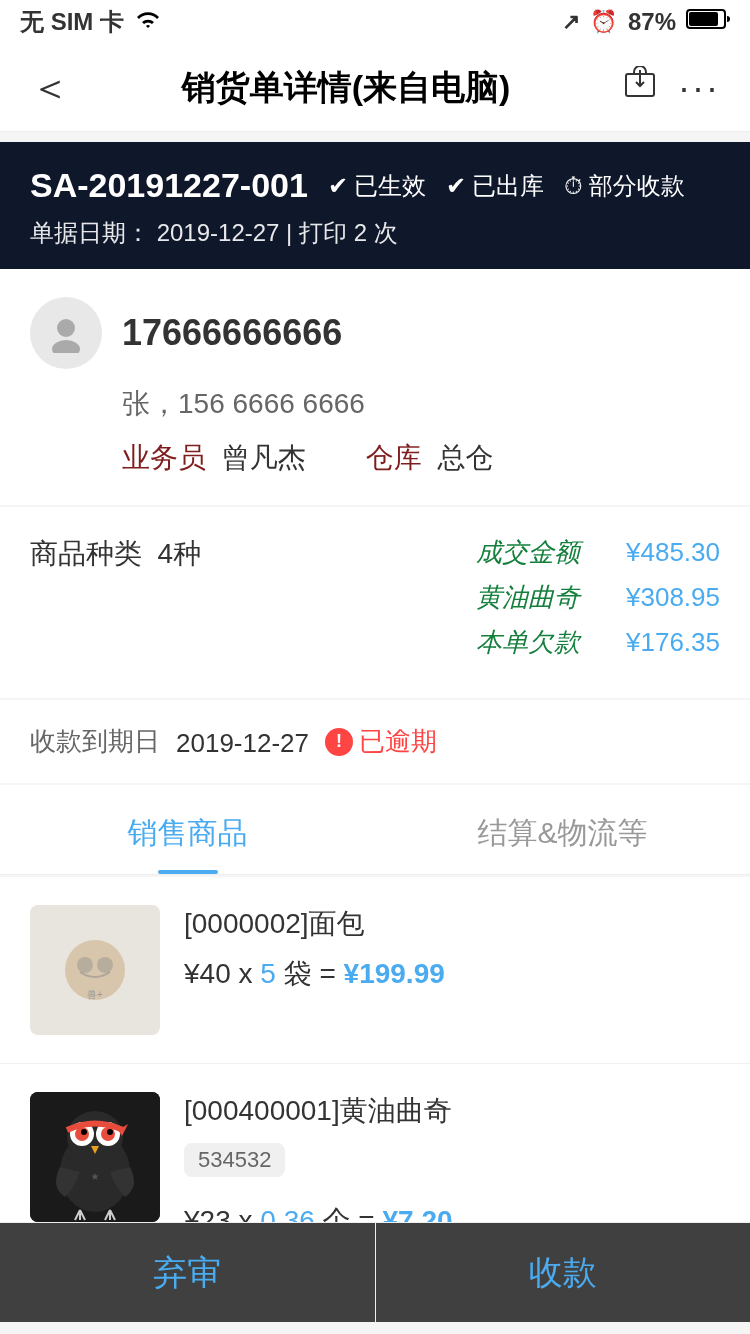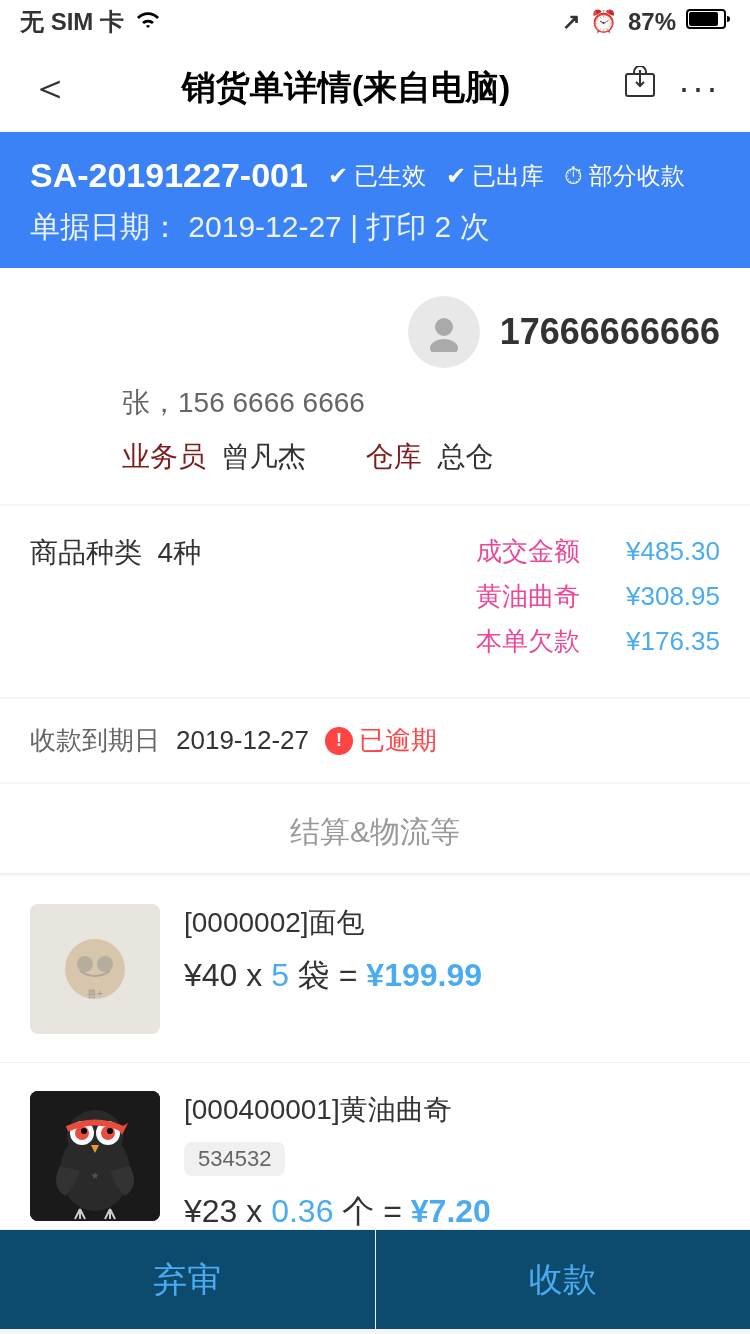--- a/index.html
+++ b/index.html
@@ -41,58 +41,58 @@
       color: #000;
     }
     .nav-back {
       font-size: 40px;
       color: #333;
       cursor: pointer;
     }
     .nav-right { display: flex; align-items: center; gap: 20px; }
     
     .order-header {
-      background: #3b82f6;
+      background: #0f172a;
       padding: 24px 30px 20px;
       color: #fff;
+      margin-top: 10px;
     }
     .order-id-row {
       display: flex;
       align-items: center;
       gap: 20px;
       margin-bottom: 12px;
     }
     .order-id {
       font-size: 34px;
       font-weight: 700;
       color: #fff;
     }
     .badge {
       display: flex;
       align-items: center;
       gap: 6px;
       font-size: 24px;
       color: #fff;
     }
     .order-date {
-      font-size: 30px;
+      font-size: 24px;
       color: rgba(255,255,255,0.9);
     }
     
     .customer-section {
       background: #fff;
       padding: 28px 30px;
       margin-bottom: 2px;
     }
     .customer-row {
       display: flex;
       align-items: center;
       gap: 20px;
       margin-bottom: 16px;
-      justify-content: flex-end;
     }
     .avatar {
       width: 72px;
       height: 72px;
       border-radius: 50%;
       background: #e8e8e8;
       display: flex;
       align-items: center;
       justify-content: center;
       flex-shrink: 0;
@@ -131,28 +131,28 @@
     .stats-left span { color: #333; font-weight: 500; }
     .stats-right { text-align: right; }
     .stat-row {
       display: flex;
       justify-content: flex-end;
       align-items: center;
       gap: 20px;
       margin-bottom: 10px;
       font-size: 26px;
     }
-    .stat-label { color: #ec4899; }
+    .stat-label { color: #15803d; font-style: italic; }
     .stat-value { color: #4AABF0; font-weight: 500; min-width: 120px; text-align: right; }
     
     .due-section {
       background: #fff;
       padding: 24px 30px;
       display: flex;
-      align-items: center;
+      align-items: flex-end;
       gap: 16px;
       font-size: 26px;
       color: #666;
       margin-bottom: 2px;
     }
     .due-label { color: #666; }
     .due-date { color: #333; }
     .overdue-badge {
       display: flex;
       align-items: center;
@@ -233,33 +233,34 @@
     .product-tag {
       display: inline-block;
       background: #f0f0f0;
       color: #666;
       font-size: 22px;
       padding: 4px 14px;
       border-radius: 8px;
       margin-bottom: 14px;
     }
     .product-price {
-      font-size: 32px;
+      font-size: 28px;
       color: #333;
+      margin-top: 11px;
     }
     .product-price .qty { color: #4AABF0; }
     .product-price .total { color: #4AABF0; font-weight: 600; }
     
     .bottom-bar {
       position: fixed;
-      bottom: 5px;
+      bottom: 12px;
       left: 0;
       width: 750px;
       height: 100px;
-      background: #0c4a6e;
+      background: #404040;
       border-top: 1px solid #eee;
       display: flex;
       align-items: center;
     }
     .bottom-btn {
       flex: 1;
       text-align: center;
       font-size: 34px;
       cursor: pointer;
       height: 100%;
@@ -395,20 +396,23 @@
 <div class="due-section">
   <span class="due-label">收款到期日</span>
   <span class="due-date">2019-12-27</span>
   <span class="overdue-badge">
     <span class="overdue-dot">!</span>
     <span>已逾期</span>
   </span>
 </div>
 
 <div class="tabs-section">
+  <div class="tab active">
+    <span>销售商品</span>
+  </div>
   <div class="tab">
     <span>结算&amp;物流等</span>
   </div>
 </div>
 
 <div class="products-section">
 
   <div class="product-item">
     <div class="product-thumb bread-thumb">
       <svg width="80" height="80" viewBox="0 0 80 80" fill="none">

